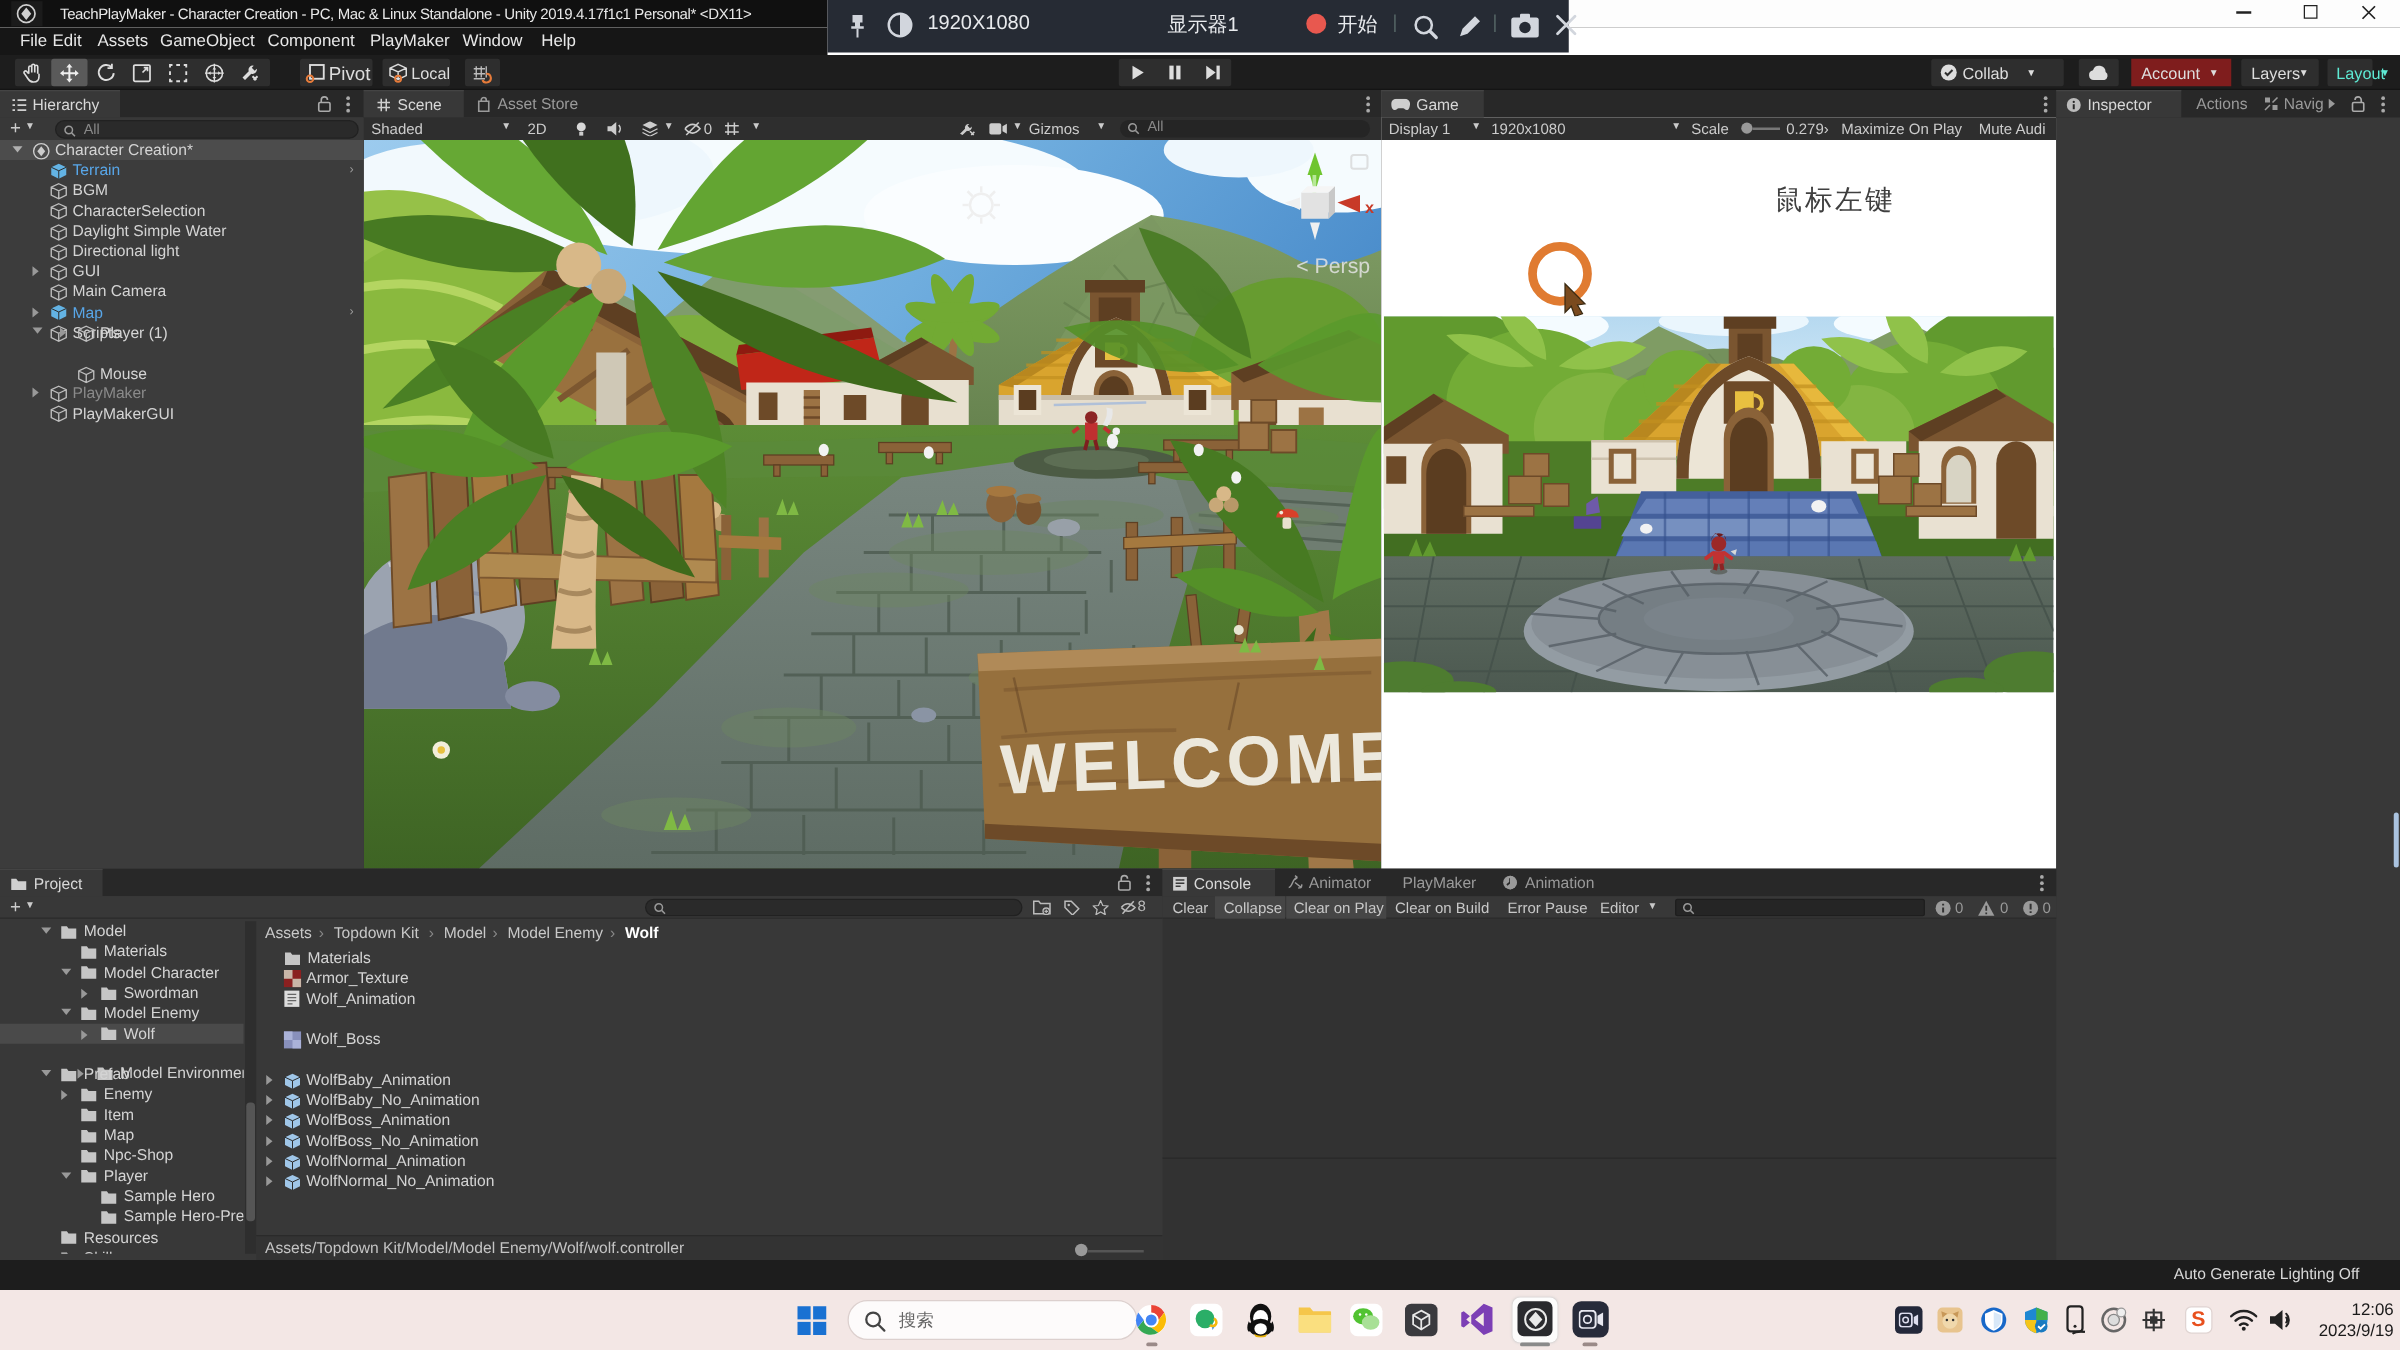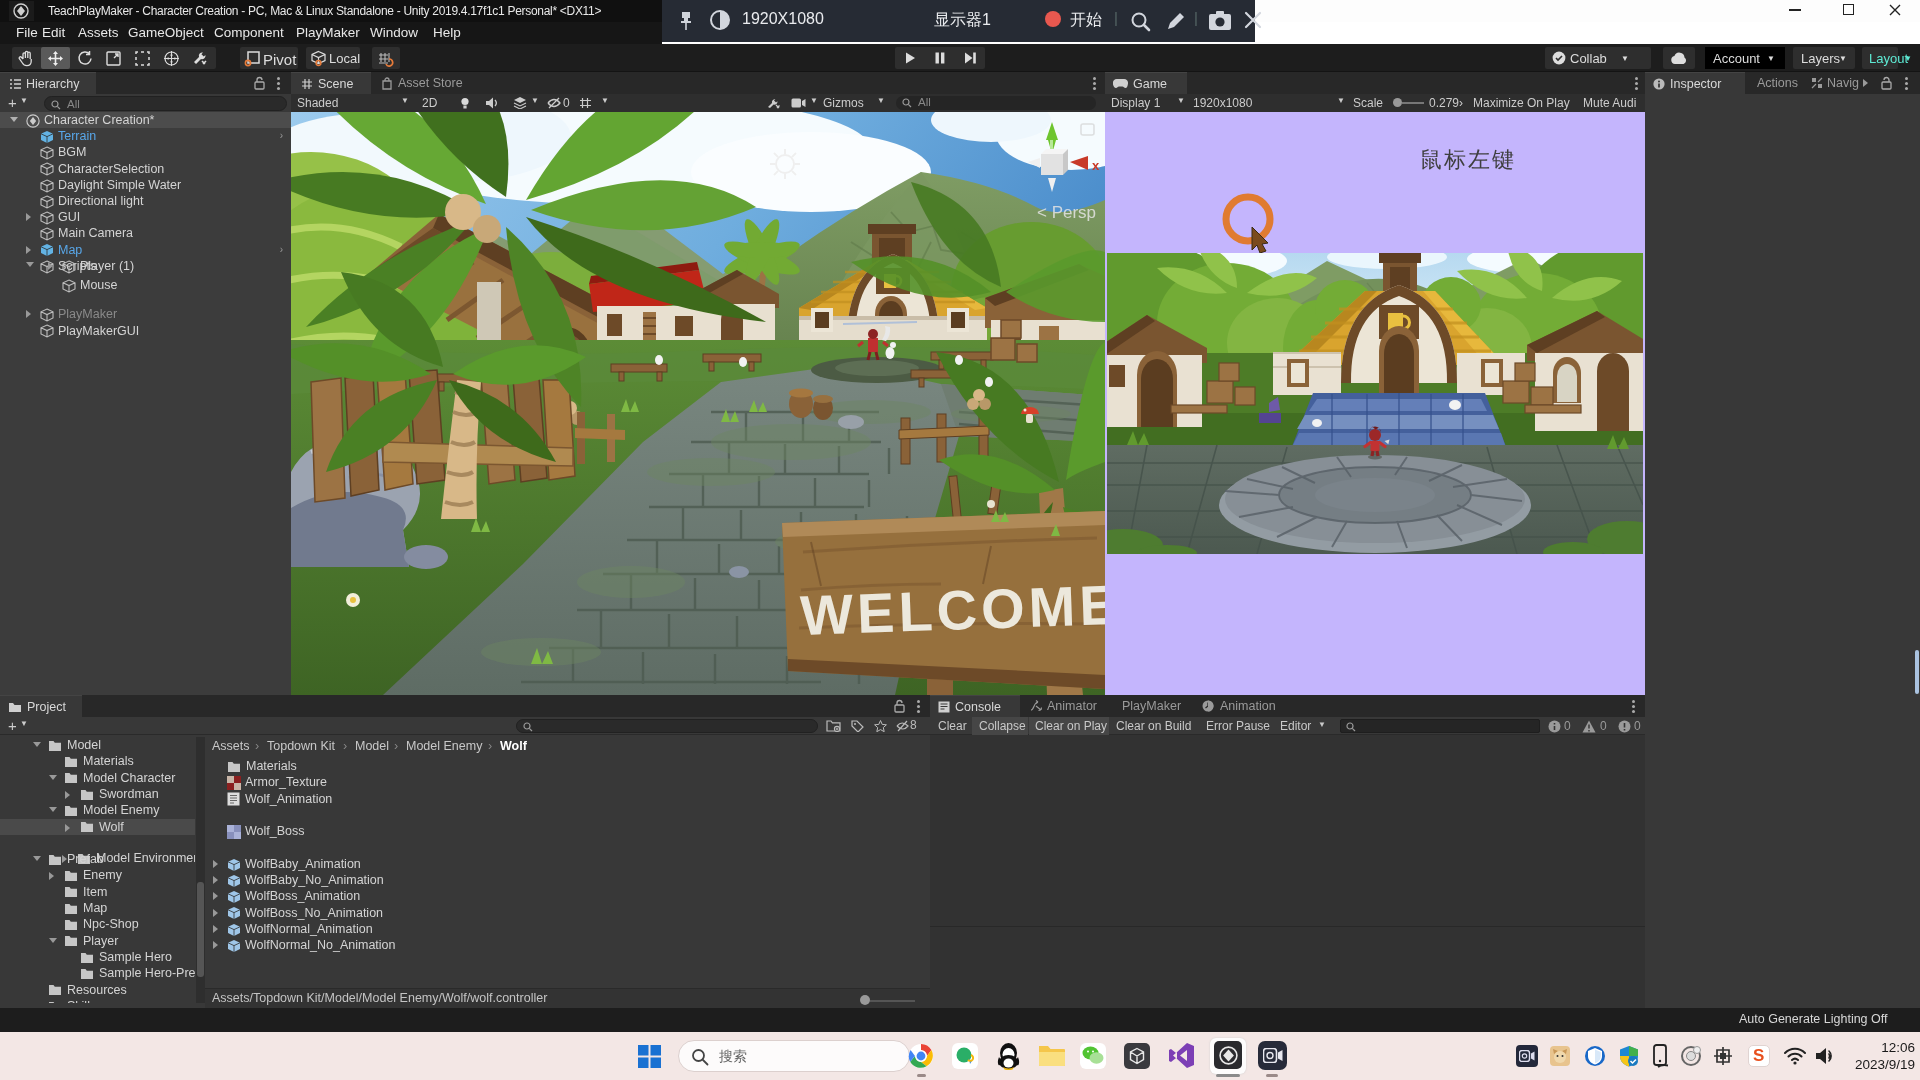--- a/index.html
+++ b/index.html
@@ -143,21 +143,21 @@
           <path d="M4 7 l2 2 4-4" stroke="#2e2e2e" stroke-width="1.6" fill="none"></path>
         </svg>
       <span class="abs" style="left:25px;top:4px;">Collab</span>
       <span class="abs" style="left:76px;top:7px;font-size:8px;">▼</span>
     </div>
     <div class="abs" style="left:1663px;top:3px;width:32px;height:22px;background:#2e2e2e;border-radius:2px;">
       <svg class="abs" style="left:7px;top:5px" width="18" height="13" viewBox="0 0 18 13">
           <path d="M5 12 a4 4 0 0 1-.6-7.9 A5.2 5.2 0 0 1 14.5 5.6 3.6 3.6 0 0 1 13.6 12 Z" fill="#ddd"></path>
         </svg>
     </div>
-    <div class="abs" style="left:1705px;top:3px;width:80px;height:22px;background:#000000;border-radius:0;color:#ddd;font-size:13px;">
+    <div class="abs" style="left:1705px;top:3px;width:80px;height:22px;background:#7f1d1d;border-radius:0;color:#ddd;font-size:13px;">
       <span class="abs" style="left:8px;top:4px;">Account</span>
         <span class="abs" style="left:62px;top:7px;font-size:8px;">▼</span>
     </div>
     <div class="abs" style="left:1793px;top:3px;width:62px;height:22px;background:#2e2e2e;border-radius:2px;color:#ddd;font-size:13px;">
       <span class="abs" style="left:8px;top:4px;">Layers</span>
         <span class="abs" style="left:46px;top:7px;font-size:8px;">▼</span>
     </div>
     <div class="abs" style="left:1862px;top:3px;width:36px;height:22px;background:#2e2e2e;border-radius:2px;color:#5eead4;font-size:13px;">
       <span class="abs" style="left:7px;top:4px;">Layout</span>
         <span class="abs" style="left:42px;top:7px;font-size:8px;">▼</span>
@@ -248,21 +248,21 @@
           <span style="position:absolute;left:40px;top:1px;color:#d4d4d4;"><svg class="icn" width="14" height="14" viewBox="0 0 14 14" style="margin-right:4px">
               <path d="M7 1 L13 3.8 V10 L7 13 1 10 V3.8 Z M1 3.8 L7 6.6 13 3.8 M7 6.6 V13" fill="none" stroke="#bdbdbd" stroke-width="1.1"></path>
             </svg>Scripts</span>
         </div>
         <div style="position:absolute;left:0;top:146px;width:264px;height:16px;white-space:nowrap;overflow:hidden;">
           <i style="position:absolute;left:48px;top:4px;width:0;height:0;border-top:4px solid transparent;border-bottom:4px solid transparent;border-left:5px solid #999;"></i>
           <span style="position:absolute;left:62px;top:1px;color:#d4d4d4;"><svg class="icn" width="14" height="14" viewBox="0 0 14 14" style="margin-right:4px">
               <path d="M7 1 L13 3.8 V10 L7 13 1 10 V3.8 Z M1 3.8 L7 6.6 13 3.8 M7 6.6 V13" fill="none" stroke="#bdbdbd" stroke-width="1.1"></path>
             </svg>Player (1)</span>
         </div>
-        <div style="position:absolute;left:0;top:165px;width:267px;height:16px;white-space:nowrap;overflow:hidden;">
+        <div style="position:absolute;left:0;top:179px;width:267px;height:16px;white-space:nowrap;overflow:hidden;">
           <span style="position:absolute;left:62px;top:1px;color:#d4d4d4;"><svg class="icn" width="14" height="14" viewBox="0 0 14 14" style="margin-right:4px">
               <path d="M7 1 L13 3.8 V10 L7 13 1 10 V3.8 Z M1 3.8 L7 6.6 13 3.8 M7 6.6 V13" fill="none" stroke="#bdbdbd" stroke-width="1.1"></path>
             </svg>Mouse</span>
         </div>
         <div style="position:absolute;left:0;top:194.39999999999995px;width:291px;height:16px;white-space:nowrap;overflow:hidden;">
           <i style="position:absolute;left:26px;top:4px;width:0;height:0;border-top:4px solid transparent;border-bottom:4px solid transparent;border-left:5px solid #999;"></i>
           <span style="position:absolute;left:40px;top:1px;color:#8a8a8a;"><svg class="icn" width="14" height="14" viewBox="0 0 14 14" style="margin-right:4px">
               <path d="M7 1 L13 3.8 V10 L7 13 1 10 V3.8 Z M1 3.8 L7 6.6 13 3.8 M7 6.6 V13" fill="none" stroke="#bdbdbd" stroke-width="1.1"></path>
             </svg>PlayMaker</span>
         </div>
@@ -651,21 +651,21 @@
 <rect x="790" y="12" width="13" height="11" rx="2" fill="none" stroke="#cfcfcf" stroke-width="1.6" opacity="0.65"></rect>
 
 <ellipse cx="452" cy="250" rx="4" ry="5" fill="#f2f2f2"></ellipse>
 <ellipse cx="668" cy="248" rx="4" ry="5" fill="#f2f2f2"></ellipse>
 <ellipse cx="698" cy="270" rx="4" ry="5" fill="#f2f2f2"></ellipse>
 <ellipse cx="368" cy="248" rx="4" ry="5" fill="#f2f2f2"></ellipse>
 </svg>
     </div>
   </div>
 
-  <div class="abs" id="gamepanel" style="left:1105px;top:72px;width:540px;height:623px;background:#c4b5fd;">
+  <div class="abs" id="gamepanel" style="left:1105px;top:72px;width:540px;height:623px;background:#ffffff;">
     <div class="abs" style="left:0;top:0;width:540px;height:22px;background:#282828;">
       <div class="abs" style="left:0;top:0;width:82px;height:22px;background:#383838;border-top:1px solid #444;color:#d8d8d8;font-size:12.5px;">
         <svg class="abs" style="left:8px;top:6px" width="15" height="10" viewBox="0 0 15 10">
             <path d="M4 0 h7 a4 4 0 0 1 4 4.5 c-.3 2.5-1 4.5-2.6 4.5-1.2 0-1.8-1.4-3-1.4 H6 c-1.2 0-1.8 1.4-3 1.4 C1.4 9-.1 7-.1 4.5 A4 4 0 0 1 4 0 Z" fill="#cfcfcf"></path>
           </svg>
         <span class="abs" style="left:28px;top:4px;">Game</span>
       </div>
       <div class="vdots" style="left:530px;top:5px;"></div>
     </div>
     <div class="abs" style="left:0;top:22px;width:540px;height:18px;background:#2e2e2e;color:#ccc;font-size:12px;">

